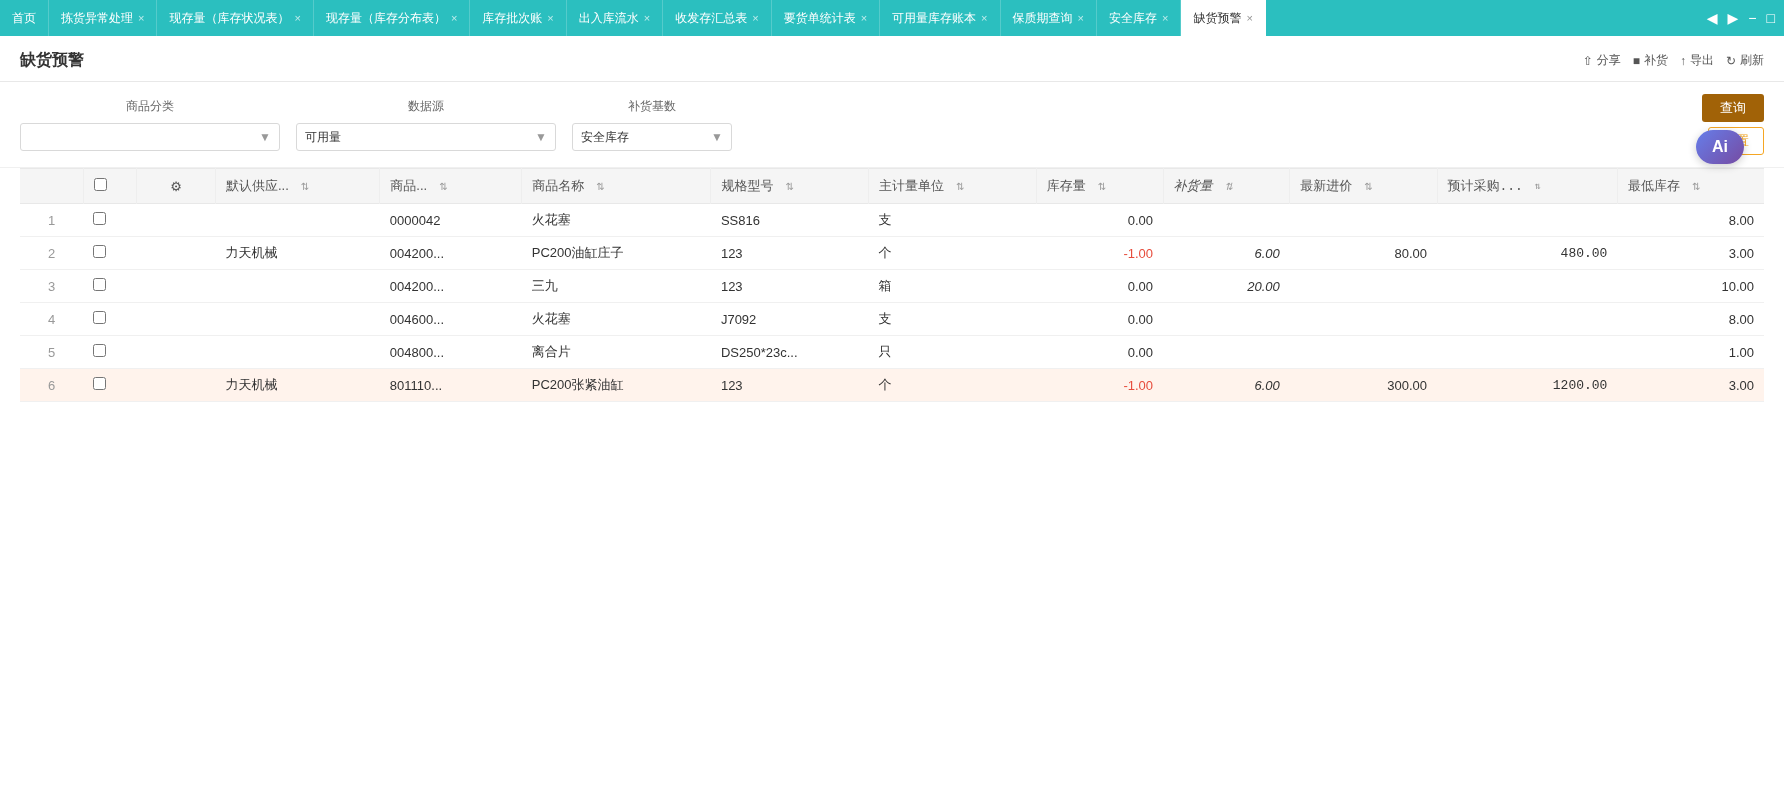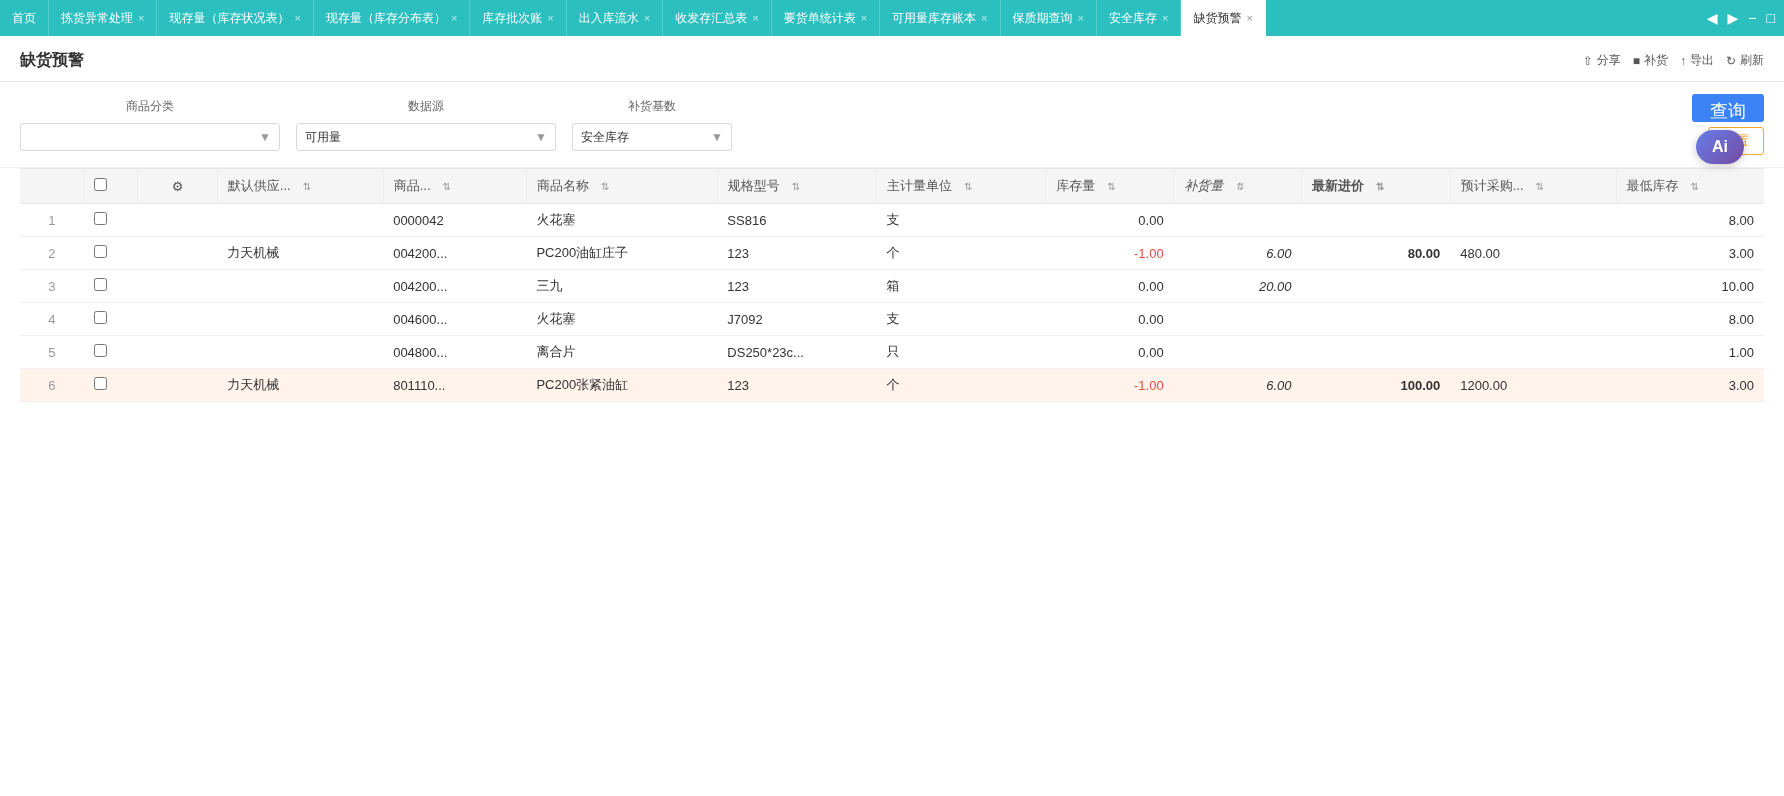--- a/index.html
+++ b/index.html
@@ -129,27 +129,27 @@
       min-width: 260px;
     }
     .filter-select-small {
       min-width: 160px;
     }
     .filter-value {
       font-size: 12px;
       color: #333;
     }
     .btn-query {
-      background: #3b82f6;
+      background: #a16207;
       color: #fff;
       border: none;
       border-radius: 3px;
       padding: 5px 18px;
       cursor: pointer;
-      font-size: 18px;
+      font-size: 13px;
       height: 28px;
     }
     .btn-settings {
       background: #fff;
       color: #f5a623;
       border: 1px solid #f5a623;
       border-radius: 3px;
       padding: 4px 14px;
       cursor: pointer;
       font-size: 13px;
@@ -198,22 +198,22 @@
     }
     .col-index { width: 40px; text-align: center; color: #999; }
     .col-check { width: 30px; }
     .col-supplier { width: 80px; }
     .col-code { width: 90px; }
     .col-name { width: 120px; }
     .col-spec { width: 100px; }
     .col-unit { width: 80px; }
     .col-stock { width: 80px; text-align: right; }
     .col-replenish { width: 80px; text-align: right; font-style: italic; }
-    .col-price { width: 80px; text-align: right; font-weight: bold; }
-    .col-estimate { width: 90px; text-align: left; }
+    .col-price { width: 80px; text-align: right; }
+    .col-estimate { width: 90px; text-align: right; font-family: Liberation Mono, monospace; }
     .col-minstock { width: 80px; text-align: right; }
 
     .th-sort {
       display: flex;
       align-items: center;
       gap: 12px;
     }
     .sort-icon { color: #999; font-size: 10px; }
 
     
@@ -524,21 +524,21 @@
       <input type="checkbox" style="">
     </td>
     <td class="th-gear"></td>
     <td class="col-supplier">力天机械</td>
     <td class="col-code">801110...</td>
     <td class="col-name">PC200张紧油缸</td>
     <td class="col-spec">123</td>
     <td class="col-unit">个</td>
     <td class="col-stock negative">-1.00</td>
     <td class="col-replenish">6.00</td>
-    <td class="col-price">100.00</td>
+    <td class="col-price">300.00</td>
     <td class="col-estimate">1200.00</td>
     <td class="col-minstock">3.00</td>
   </tr>
         </tbody>
     </table>
   </div>
 </div>
 
 <div class="ai-badge">Ai</div>
 

